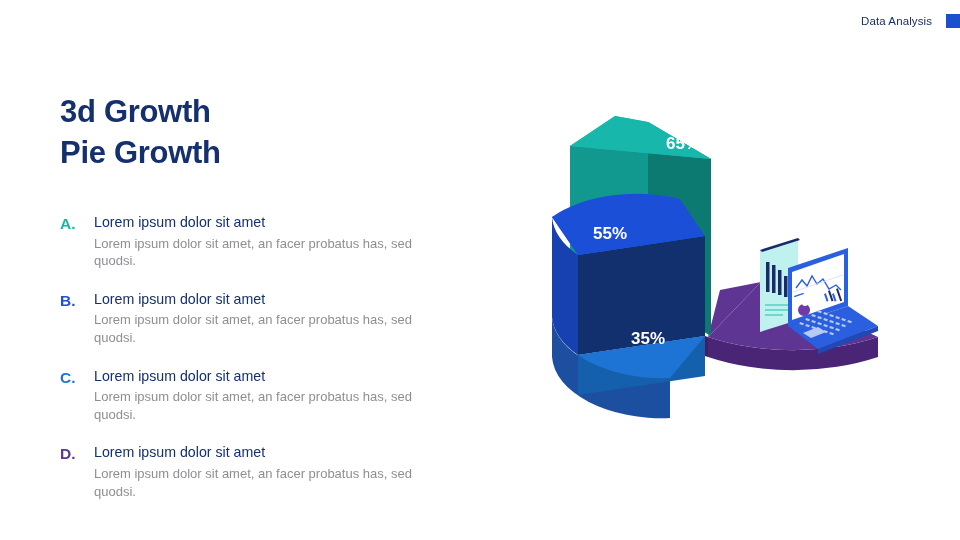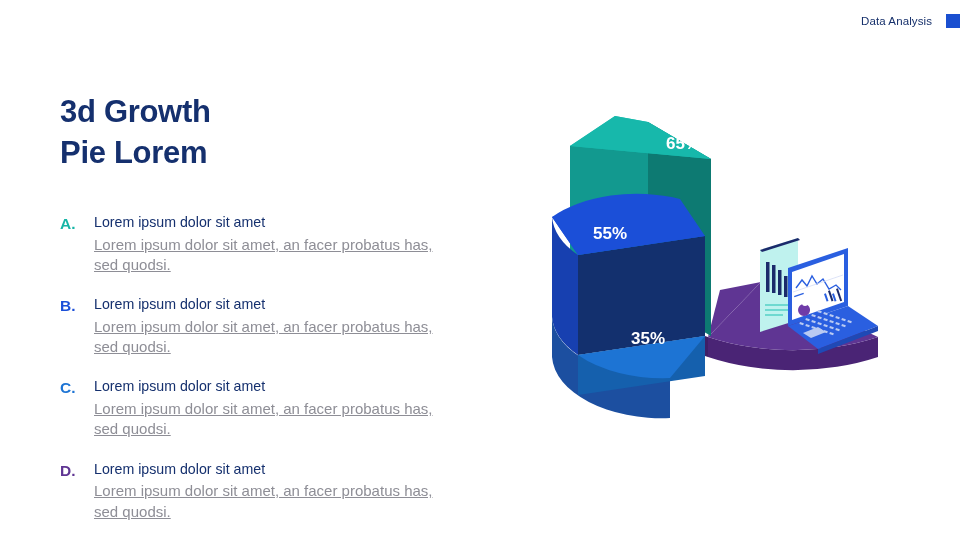--- a/index.html
+++ b/index.html
@@ -73,24 +73,23 @@
   }
   .bullet-body { flex: 1 1 auto; }
   .bullet-head {
     font-size: 14.2px;
     font-weight: normal;
     color: #15306e;
     line-height: 1.25;
     margin-bottom: 3px;
   }
   .bullet-sub {
-    font-size: 15px;
+    font-size: 13px;
     color: #8e8e96;
     line-height: 1.35;
-    text-decoration: underline;
   }
 
   
   .chart-wrap {
     position: absolute;
     left: 520px;
     top: 104px;
     width: 400px;
     height: 380px;
   }
@@ -107,21 +106,21 @@
 
 <div class="brand">
   <span class="brand-label">Data Analysis</span>
   <span class="brand-square" style="background: rgb(26, 79, 208);"></span>
 </div>
 
 <div class="left-col">
 
   <h1 class="page-title" style="color: rgb(21, 48, 110);">
     <span>3d Growth</span>
-    <span class="line2">Pie Lorem</span>
+    <span class="line2">Pie Growth</span>
   </h1>
 
   <div class="bullet-list">
 
     <div class="bullet-row">
       <div class="bullet-letter" style="color: rgb(22, 181, 166);">A.</div>
       <div class="bullet-body">
         <div class="bullet-head">Lorem ipsum dolor sit amet</div>
         <div class="bullet-sub">Lorem ipsum dolor sit amet, an facer probatus has, sed quodsi.</div>
       </div>

